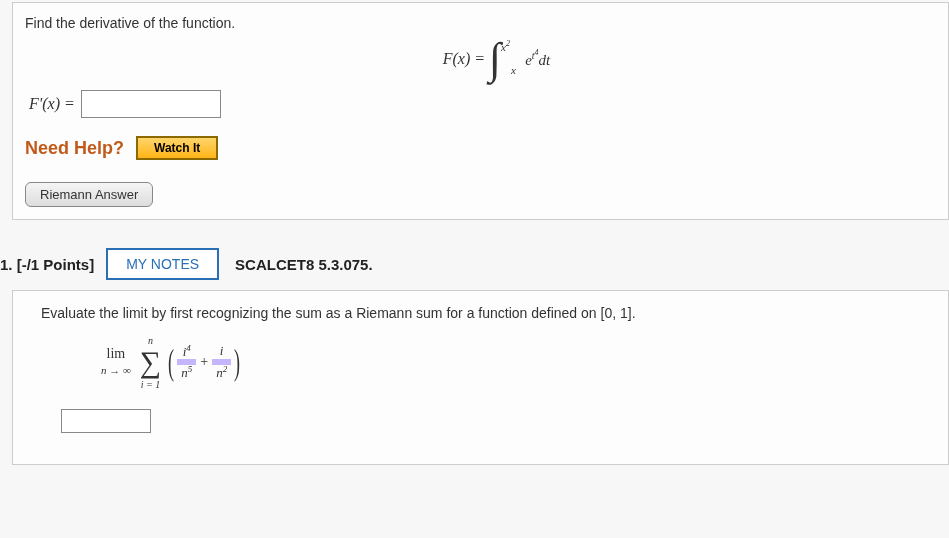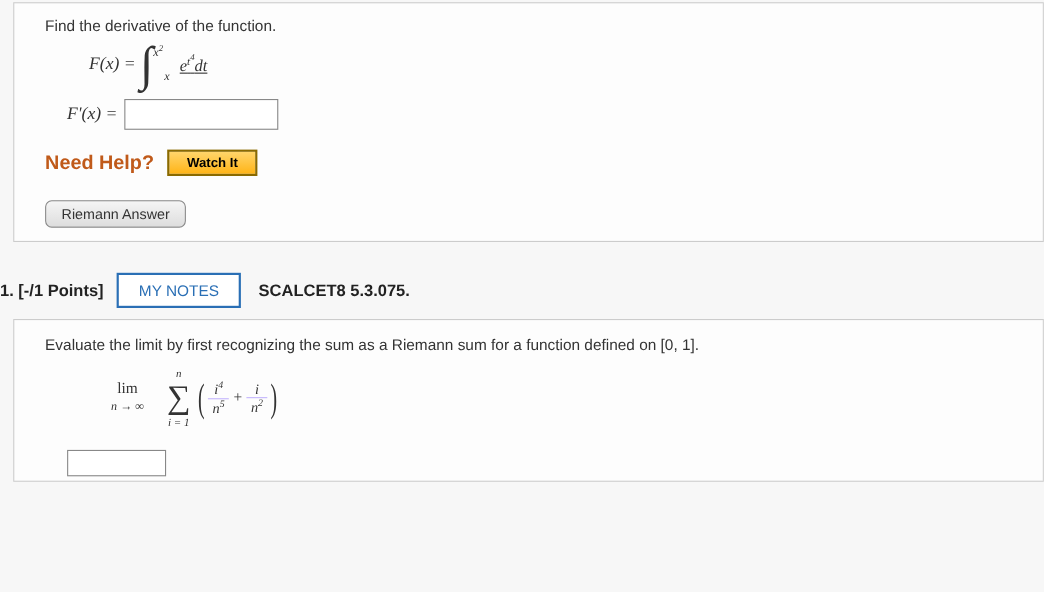--- a/index.html
+++ b/index.html
@@ -9,57 +9,57 @@
       width: 949px;
       height: 538px;
       overflow: hidden;
       color: #333;
       font-size: 14px;
     }
     .panel {
       background: #fdfdfd;
       border: 1px solid #ccc;
       margin: 2px 0 8px 12px;
-      padding: 12px 20px 12px 28px;
+      padding: 12px 20px 12px 12px;
     }
     .prompt { color: #333; font-size: 14px; margin-bottom: 10px; }
-    .formula-row { margin: 6px 0 14px 40px; display: flex; align-items: center; }
+    .formula-row { margin: 6px 0 14px 40px; display: flex; align-items: center; justify-content: center; }
     .fx-label { font-style: italic; font-family: 'Times New Roman', serif; font-size: 16px; }
     .integral-wrap { position: relative; display: inline-flex; align-items: center; margin-left: 4px; }
     .int-sign { font-size: 44px; font-family: 'Times New Roman', serif; line-height: 0.8; }
     .int-upper { position: absolute; top: -2px; left: 12px; font-size: 11px; font-style: italic; font-family:Liberation Serif, serif;}
     .int-upper sup { font-size: 8px;}
     .int-lower { position: absolute; bottom: 0px; left: 22px; font-size: 11px; font-style: italic; font-family:'Times New Roman', serif;}
-    .integrand { margin-left: 24px; font-style: italic; font-family:'Times New Roman', serif; font-size: 15px; text-decoration: underline;}
+    .integrand { margin-left: 24px; font-style: italic; font-family:'Times New Roman', serif; font-size: 15px;}
     .integrand sup { font-size: 10px;}
     .integrand sup sup { font-size: 8px;}
-    .deriv-row { display: flex; align-items: center; margin: 10px 0 18px 20px; }
+    .deriv-row { display: flex; align-items: center; margin: 10px 0 18px 4px; }
     .deriv-label { font-family:'Times New Roman', serif; font-style: italic; font-size: 16px; margin-right: 6px;}
     .answer-input { width: 140px; height: 28px; border: 1px solid #888; background: #fff; padding: 2px 4px; font-size: 13px;}
     .need-help-row { display: flex; align-items: center; margin: 14px 0 10px 0; }
     .need-help { color: #c05a1a; font-weight: bold; font-size: 18px; margin-right: 12px;}
     .watch-btn { background: linear-gradient(#ffd56b,#ffb417); border: 2px solid #8a6a00; color: #000; font-size: 12px; font-weight: bold; padding: 3px 16px; cursor: pointer;}
     .submit-row { margin-top: 22px; }
     .submit-btn { background: linear-gradient(#f5f5f5,#ddd); border: 1px solid #888; border-radius: 6px; padding: 4px 14px; font-size: 13px; color:#333; cursor: pointer;}
     .q-header { display: flex; align-items: center; gap: 12px; padding: 10px 0 10px 0; margin-top: 18px;}
     .q-points { font-weight: bold; font-size: 15px; color: #222; }
     .outline-btn { border: 2px solid #2a6fb5; background: #fff; color: #2a6fb5; padding: 6px 18px; font-size: 14px; cursor: pointer;}
     .ref-text { font-weight: bold; font-size: 15px; color: #222; margin-left: 4px;}
-    .panel2 { border: 1px solid #ccc; background: #fdfdfd; margin: 0 0 0 12px; padding: 14px 20px 4px 28px;}
+    .panel2 { border: 1px solid #ccc; background: #fdfdfd; margin: 0 0 0 12px; padding: 14px 20px 31px 28px;}
     .limit-row { margin: 12px 0 10px 60px; display: flex; align-items: center;}
-    .lim-block { display: inline-block; text-align: center; font-family:'Times New Roman', serif; font-size: 14px; margin-right: 17px;}
+    .lim-block { display: inline-block; text-align: center; font-family:'Times New Roman', serif; font-size: 14px; margin-right: 5px;}
     .lim-top {}
     .lim-bot { font-size: 11px; font-style: italic;}
     .sigma-block { display:inline-block; text-align:center; font-family:'Times New Roman', serif; line-height:1; margin: 0 4px;}
     .sigma-top { font-size: 10px; font-style: italic;}
     .sigma-sym { font-size: 30px;}
     .sigma-bot { font-size: 10px; font-style: italic; text-align: right;}
     .paren { font-size: 36px; font-family:'Times New Roman', serif; display:inline-block; transform: scaleX(0.5); vertical-align: middle;}
     .frac { display:inline-block; text-align:center; font-family:'Times New Roman', serif; font-style: italic; font-size: 13px; vertical-align: middle; line-height:1.1;}
-    .frac .num { display:block; border-bottom: 1px solid #c4b5fd; padding: 0 4px;}
+    .frac .num { display:block; border-bottom: 6px solid #c4b5fd; padding: 0 4px;}
     .frac .num sup, .frac .den sup { font-size: 9px;}
     .frac .den { display:block; padding: 0 4px;}
     .plus { font-family:'Times New Roman', serif; margin: 0 4px; vertical-align: middle;}
     .small-input { width: 90px; height: 24px; border:1px solid #888; background:#fff; margin: 8px 0 0 20px; padding: 2px 4px; font-size:13px;}
   </style>
 </head>
 <body>
 
 <div class="panel">
   <div class="prompt">Find the derivative of the function.</div>

